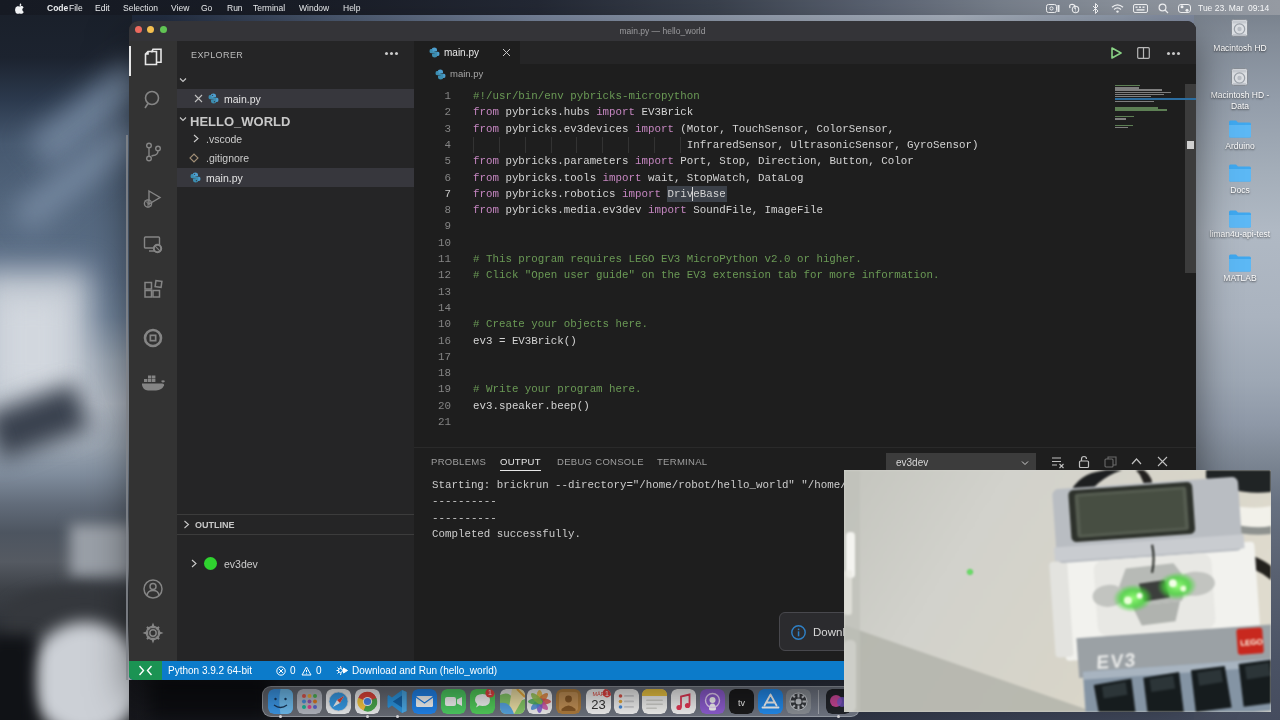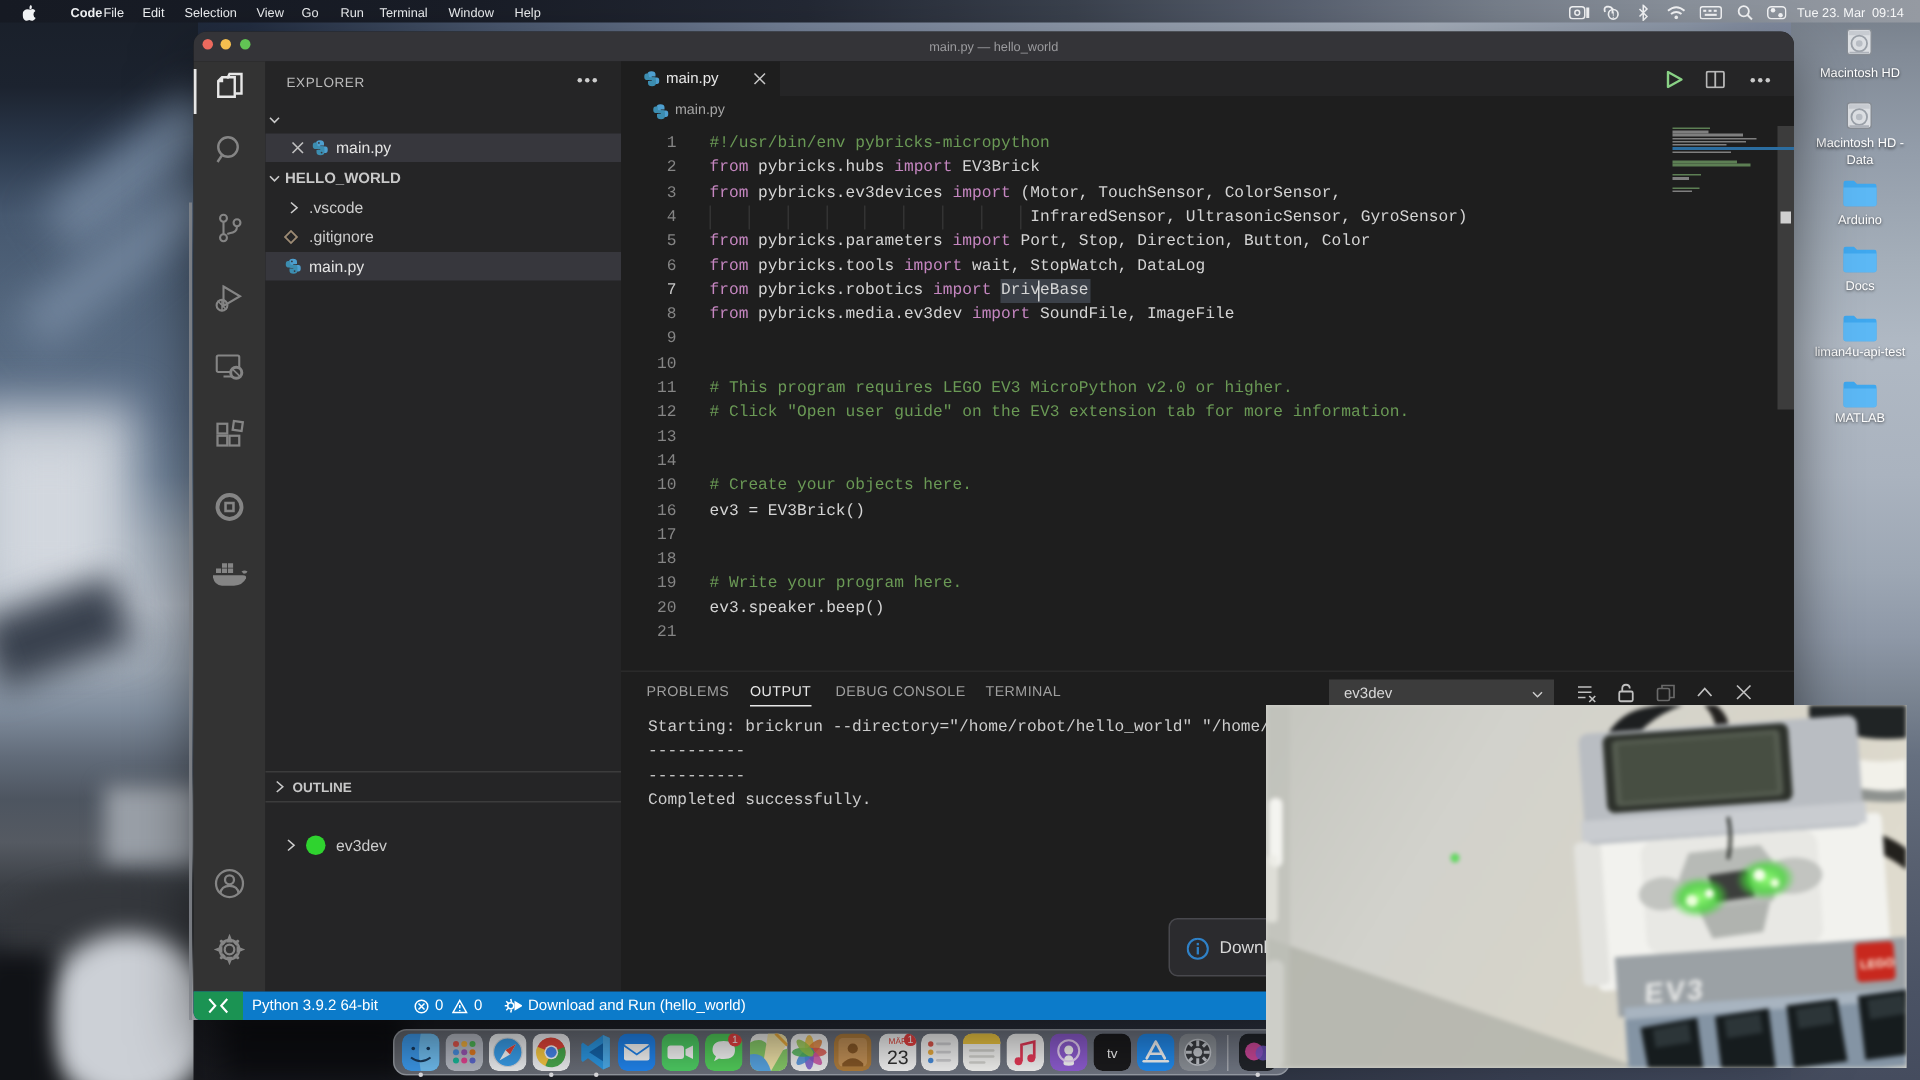--- a/index.html
+++ b/index.html
@@ -406,21 +406,21 @@
     <div class="abs" style="left:0px;top:48px;width:237px;height:19px;background:#37373d;">
       <svg class="abs" style="left:17px;top:5px;" width="9" height="9" viewBox="0 0 9 9">
           <path d="M1 1 L8 8 M8 1 L1 8" stroke="#c0c0c0" stroke-width="1.1"></path>
         </svg>
       <svg class="abs" style="left:31px;top:4px;" width="11" height="11" viewBox="0 0 11 11">
           <path d="M5.3 0.5 Q8 0.5 8 2.5 L8 4 L5.5 4 L5.5 4.7 L9 4.7 Q10.5 4.7 10.5 6.8 Q10.5 9 9 9 L7.5 9 L7.5 7.5 Q7.5 6.5 6.5 6.5 L4 6.5 Q2.7 6.5 2.7 5 L2.7 2.5 Q2.7 0.5 5.3 0.5 M4.6 1.7 Q4 1.7 4 2.3 Q4 2.9 4.6 2.9 Q5.2 2.9 5.2 2.3 Q5.2 1.7 4.6 1.7" fill="#4e9fcf"></path>
           <path d="M5.7 10.5 Q3 10.5 3 8.5 L3 7 L5.5 7 L5.5 6.3 L2 6.3 Q0.5 6.3 0.5 4.2 Q0.5 2 2 2 L3.5 2 L3.5 3.5 Q3.5 4.5 4.5 4.5 L7 4.5 Q8.3 4.5 8.3 6 L8.3 8.5 Q8.3 10.5 5.7 10.5 M6.4 9.3 Q7 9.3 7 8.7 Q7 8.1 6.4 8.1 Q5.8 8.1 5.8 8.7 Q5.8 9.3 6.4 9.3" fill="#3c8db0"></path>
         </svg>
       <div class="abs" style="left:47px;top:4px;font-size:10.5px;color:#e4e4e4;">main.py</div>
     </div>
-    <div class="abs" style="left:0px;top:69px;width:237px;height:17px;font-size:10px;font-weight:bold;color:#c8c8c8;">
+    <div class="abs" style="left:0px;top:69px;width:237px;height:17px;font-size:13px;font-weight:bold;color:#c8c8c8;">
         <span class="abs" style="left:13px;top:4px;">HELLO_WORLD</span>
         <svg class="abs" style="left:2px;top:5px;" width="8" height="8" viewBox="0 0 8 8">
           <path d="M1 2.5 L4 5.5 L7 2.5" fill="none" stroke="#c8c8c8" stroke-width="1.1"></path>
         </svg>
       </div>
     <div class="abs" style="left:0px;top:88px;width:237px;height:19px;padding-left:13px;">
       <svg class="abs" style="left:15px;top:5px;" width="8" height="9" viewBox="0 0 8 9">
           <path d="M2 1 L6 4.5 L2 8" fill="none" stroke="#cccccc" stroke-width="1.1"></path>
         </svg>
       <div class="abs" style="left:29px;top:4px;font-size:10.5px;color:#cccccc;">.vscode</div>

